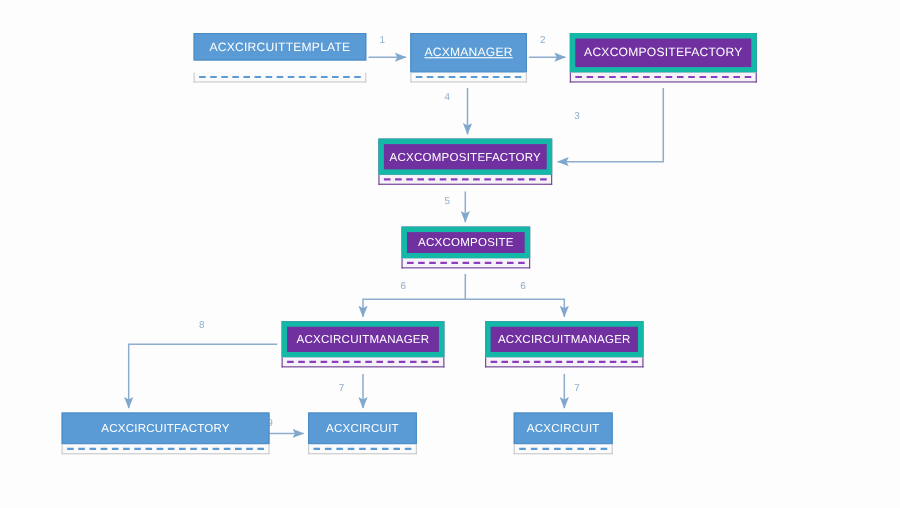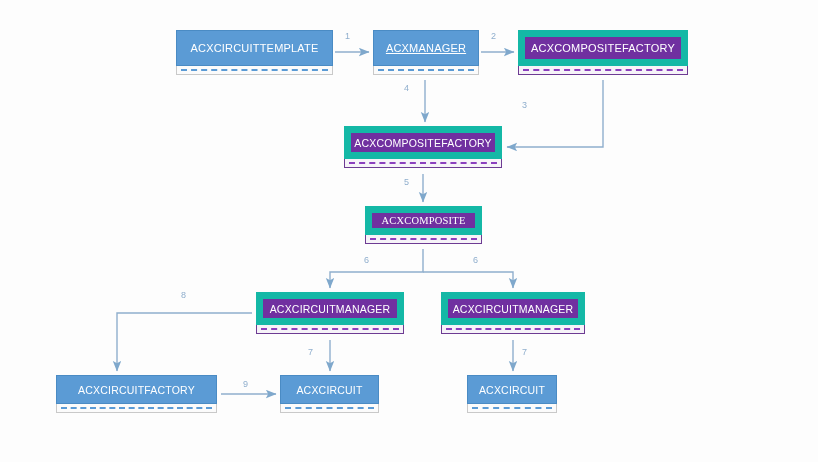--- a/index.html
+++ b/index.html
@@ -60,21 +60,21 @@
     border: 1px solid #c9c9c9;
     border-top: none;
   }
   .node.blue .dash {
     border-top: 2px dashed #5b9bd5;
   }
 
   
   .node.purple .body {
     background: #7030a0;
-    border: 7px solid #14b8a6;
+    border: 5px solid #14b8a6;
   }
   .node.purple .footer {
     background: #f6f3f8;
     border: 1px solid #6d3b93;
     border-top: none;
   }
   .node.purple .dash {
     border-top: 2px dashed #8b3fbe;
   }
 
@@ -144,21 +144,21 @@
   <div class="edge-label" style="left:404px; top:83px;">4</div>
   <div class="edge-label" style="left:404px; top:177px;">5</div>
   <div class="edge-label" style="left:364px; top:255px;">6</div>
   <div class="edge-label" style="left:473px; top:255px;">6</div>
   <div class="edge-label" style="left:308px; top:347px;">7</div>
   <div class="edge-label" style="left:522px; top:347px;">7</div>
   <div class="edge-label" style="left:181px; top:290px;">8</div>
   <div class="edge-label" style="left:243px; top:379px;">9</div>
 
   <div class="node blue" style="left:176px; top:30px; width:157px; height:45px;">
-    <div class="body" style="height:36px;">
+    <div class="body" style="height:25px;">
       <span class="label" style="font-size:11px;">ACXCIRCUITTEMPLATE</span>
     </div>
     <div class="footer" style="height:9px; padding:0 4px;">
       <div class="dash"></div>
     </div>
   </div>
 
   <div class="node blue" style="left:373px; top:30px; width:106px; height:45px;">
     <div class="body" style="height:36px;text-decoration:underline;">
       <span class="label" style="font-size:11px;">ACXMANAGER</span>
@@ -180,21 +180,21 @@
   <div class="node purple" style="left:344px; top:126px; width:158px; height:42px;">
     <div class="body" style="height:33px;">
       <span class="label" style="font-size:10.5px;">ACXCOMPOSITEFACTORY</span>
     </div>
     <div class="footer" style="height:9px; padding:0 4px;">
       <div class="dash"></div>
     </div>
   </div>
 
   <div class="node purple" style="left:365px; top:206px; width:117px; height:38px;">
-    <div class="body" style="height:29px;font-family:Liberation Serif, serif;">
+    <div class="body" style="height:29px;">
       <span class="label" style="font-size:10.5px;">ACXCOMPOSITE</span>
     </div>
     <div class="footer" style="height:9px; padding:0 4px;">
       <div class="dash"></div>
     </div>
   </div>
 
   <div class="node purple" style="left:256px; top:292px; width:148px; height:42px;">
     <div class="body" style="height:33px;">
       <span class="label" style="font-size:10.5px;">ACXCIRCUITMANAGER</span>
@@ -206,21 +206,21 @@
 
   <div class="node purple" style="left:441px; top:292px; width:144px; height:42px;">
     <div class="body" style="height:33px;">
       <span class="label" style="font-size:10.5px;">ACXCIRCUITMANAGER</span>
     </div>
     <div class="footer" style="height:9px; padding:0 4px;">
       <div class="dash"></div>
     </div>
   </div>
 
-  <div class="node blue" style="left:56px; top:375px; width:161px; height:38px;">
+  <div class="node blue" style="left:56px; top:375px; width:189px; height:38px;">
     <div class="body" style="height:29px;">
       <span class="label" style="font-size:10.5px;">ACXCIRCUITFACTORY</span>
     </div>
     <div class="footer" style="height:9px; padding:0 4px;">
       <div class="dash"></div>
     </div>
   </div>
 
   <div class="node blue" style="left:280px; top:375px; width:99px; height:38px;">
     <div class="body" style="height:29px;">

